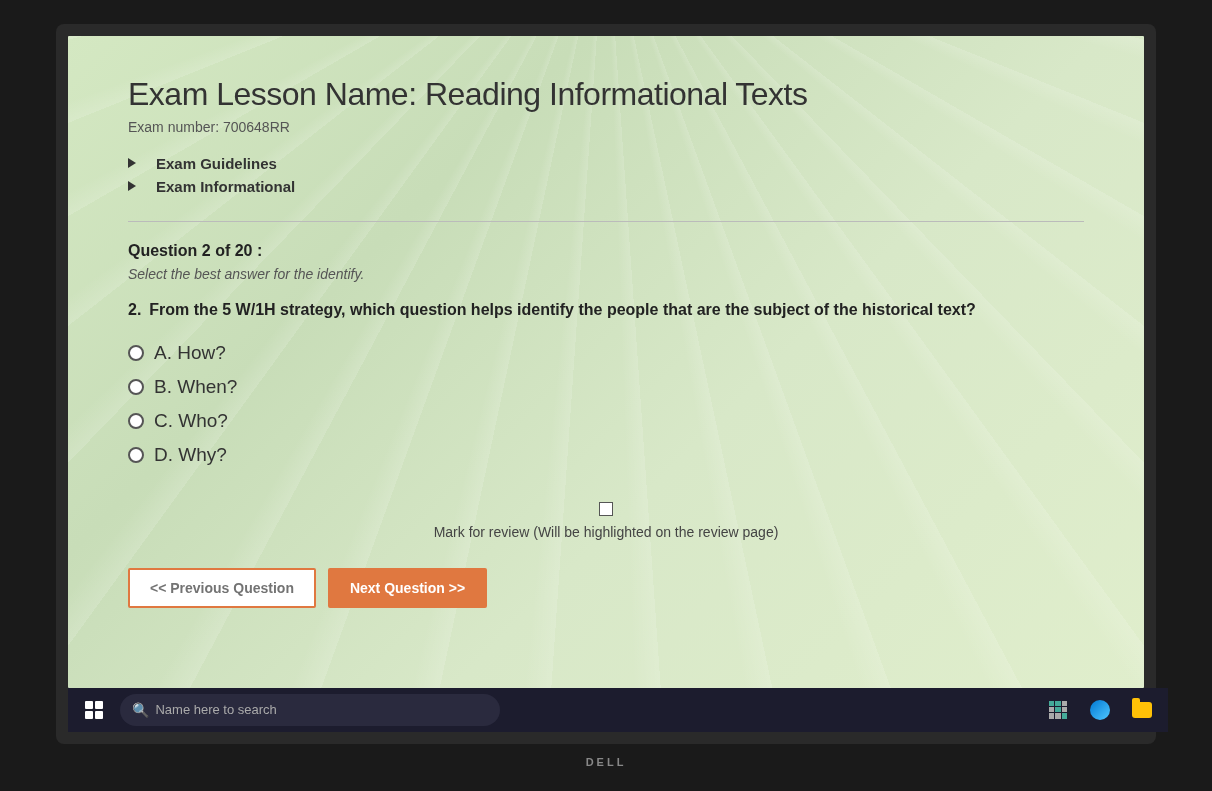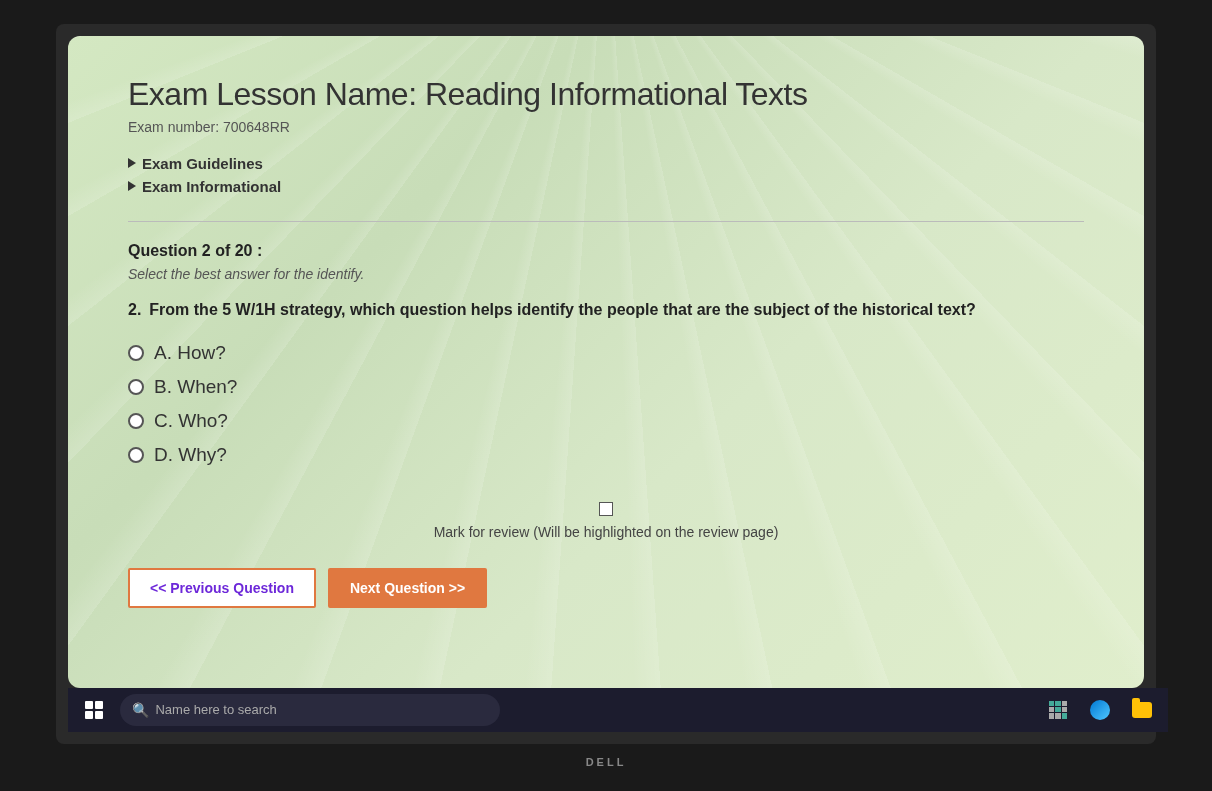--- a/index.html
+++ b/index.html
@@ -22,21 +22,21 @@
       background: #2a2a2a;
       border-radius: 8px;
       padding: 12px;
       display: flex;
       flex-direction: column;
     }
 
     .screen {
       flex: 1;
       background: linear-gradient(135deg, #d4e8c2 0%, #c8ddb8 30%, #d8e8c8 60%, #e0eecc 100%);
-      border-radius: 12px;
+      border-radius: 1px;
       overflow: hidden;
       position: relative;
     }
 
     
     .screen::before {
       content: '';
       position: absolute;
       top: 0; left: 0; right: 0; bottom: 0;
       background: repeating-conic-gradient(from 0deg at 50% -20%, rgba(255,255,255,0.15) 0deg, transparent 2deg, transparent 8deg);
@@ -62,21 +62,21 @@
 
     .exam-number {
       font-size: 14px;
       color: #555;
       margin-bottom: 20px;
     }
 
     .collapsible-item {
       display: flex;
       align-items: center;
-      gap: 6px;
+      gap: 20px;
       font-size: 15px;
       font-weight: 600;
       color: #333;
       margin-bottom: 6px;
       cursor: pointer;
     }
 
     .collapsible-item .arrow {
       width: 0;
       height: 0;
@@ -162,21 +162,21 @@
     .button-row {
       display: flex;
       gap: 12px;
       align-items: center;
     }
 
     .btn-prev {
       padding: 10px 20px;
       background: white;
       border: 2px solid #e07840;
-      color: #6d28d9;
+      color: #737373;
       font-size: 14px;
       font-weight: 600;
       cursor: pointer;
       border-radius: 2px;
     }
 
     .btn-next {
       padding: 10px 20px;
       background: #e07840;
       border: 2px solid #e07840;

